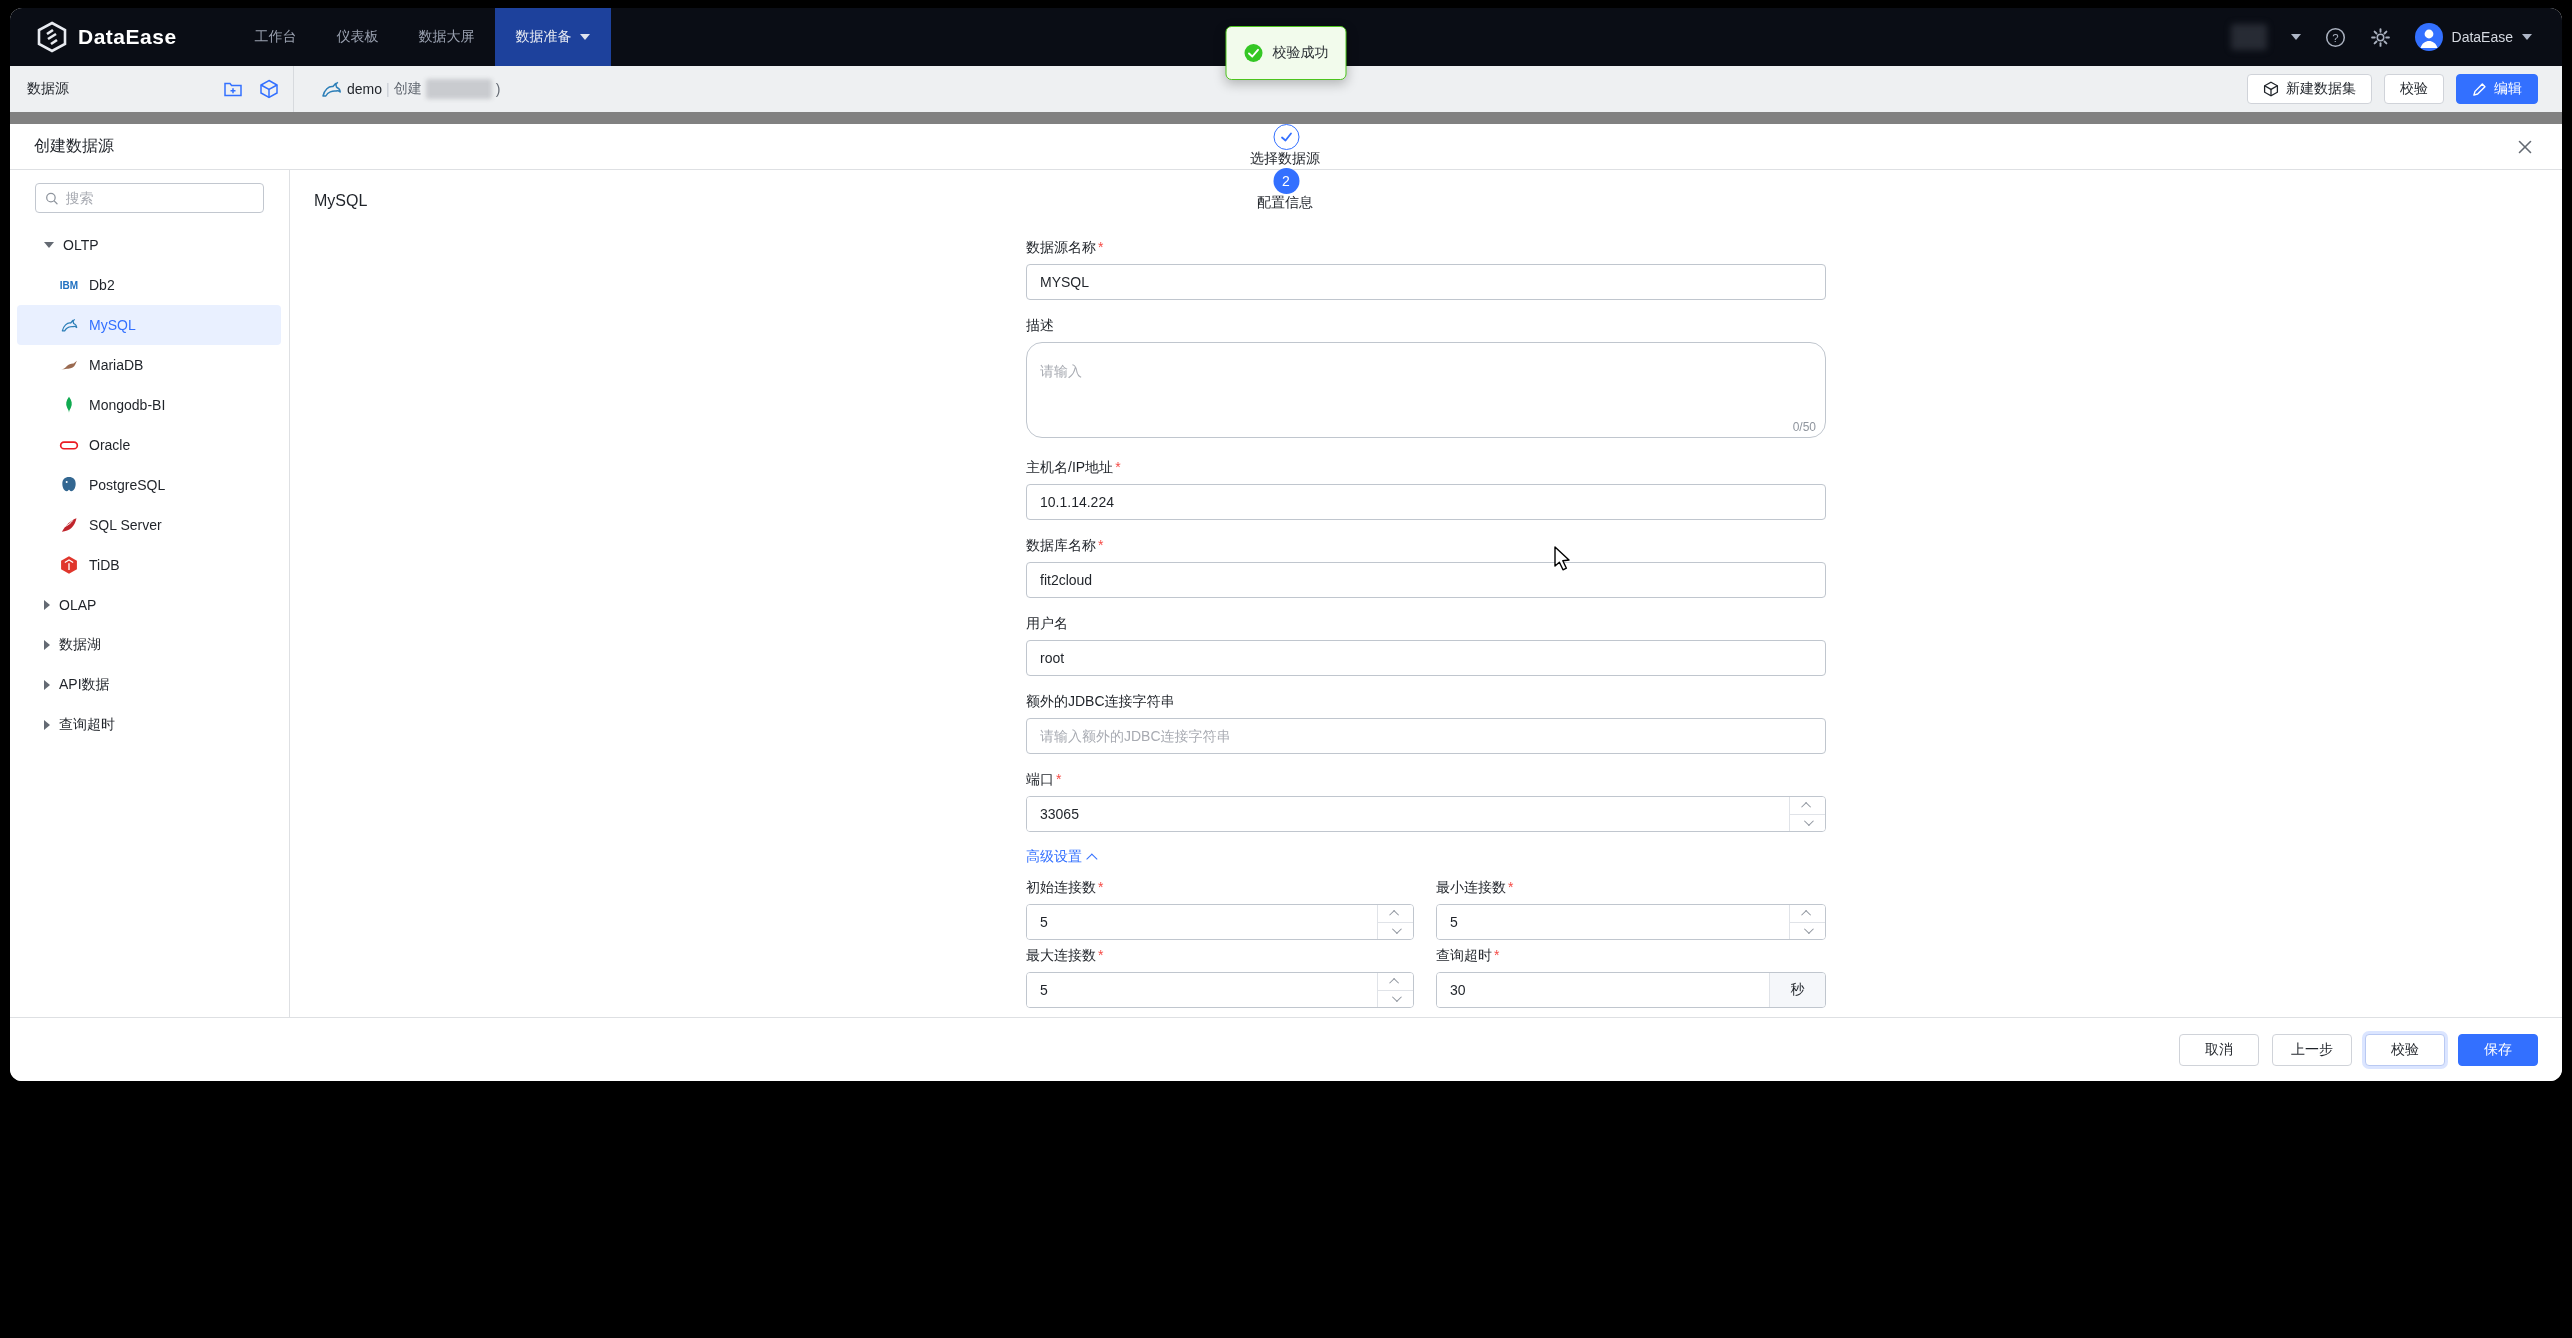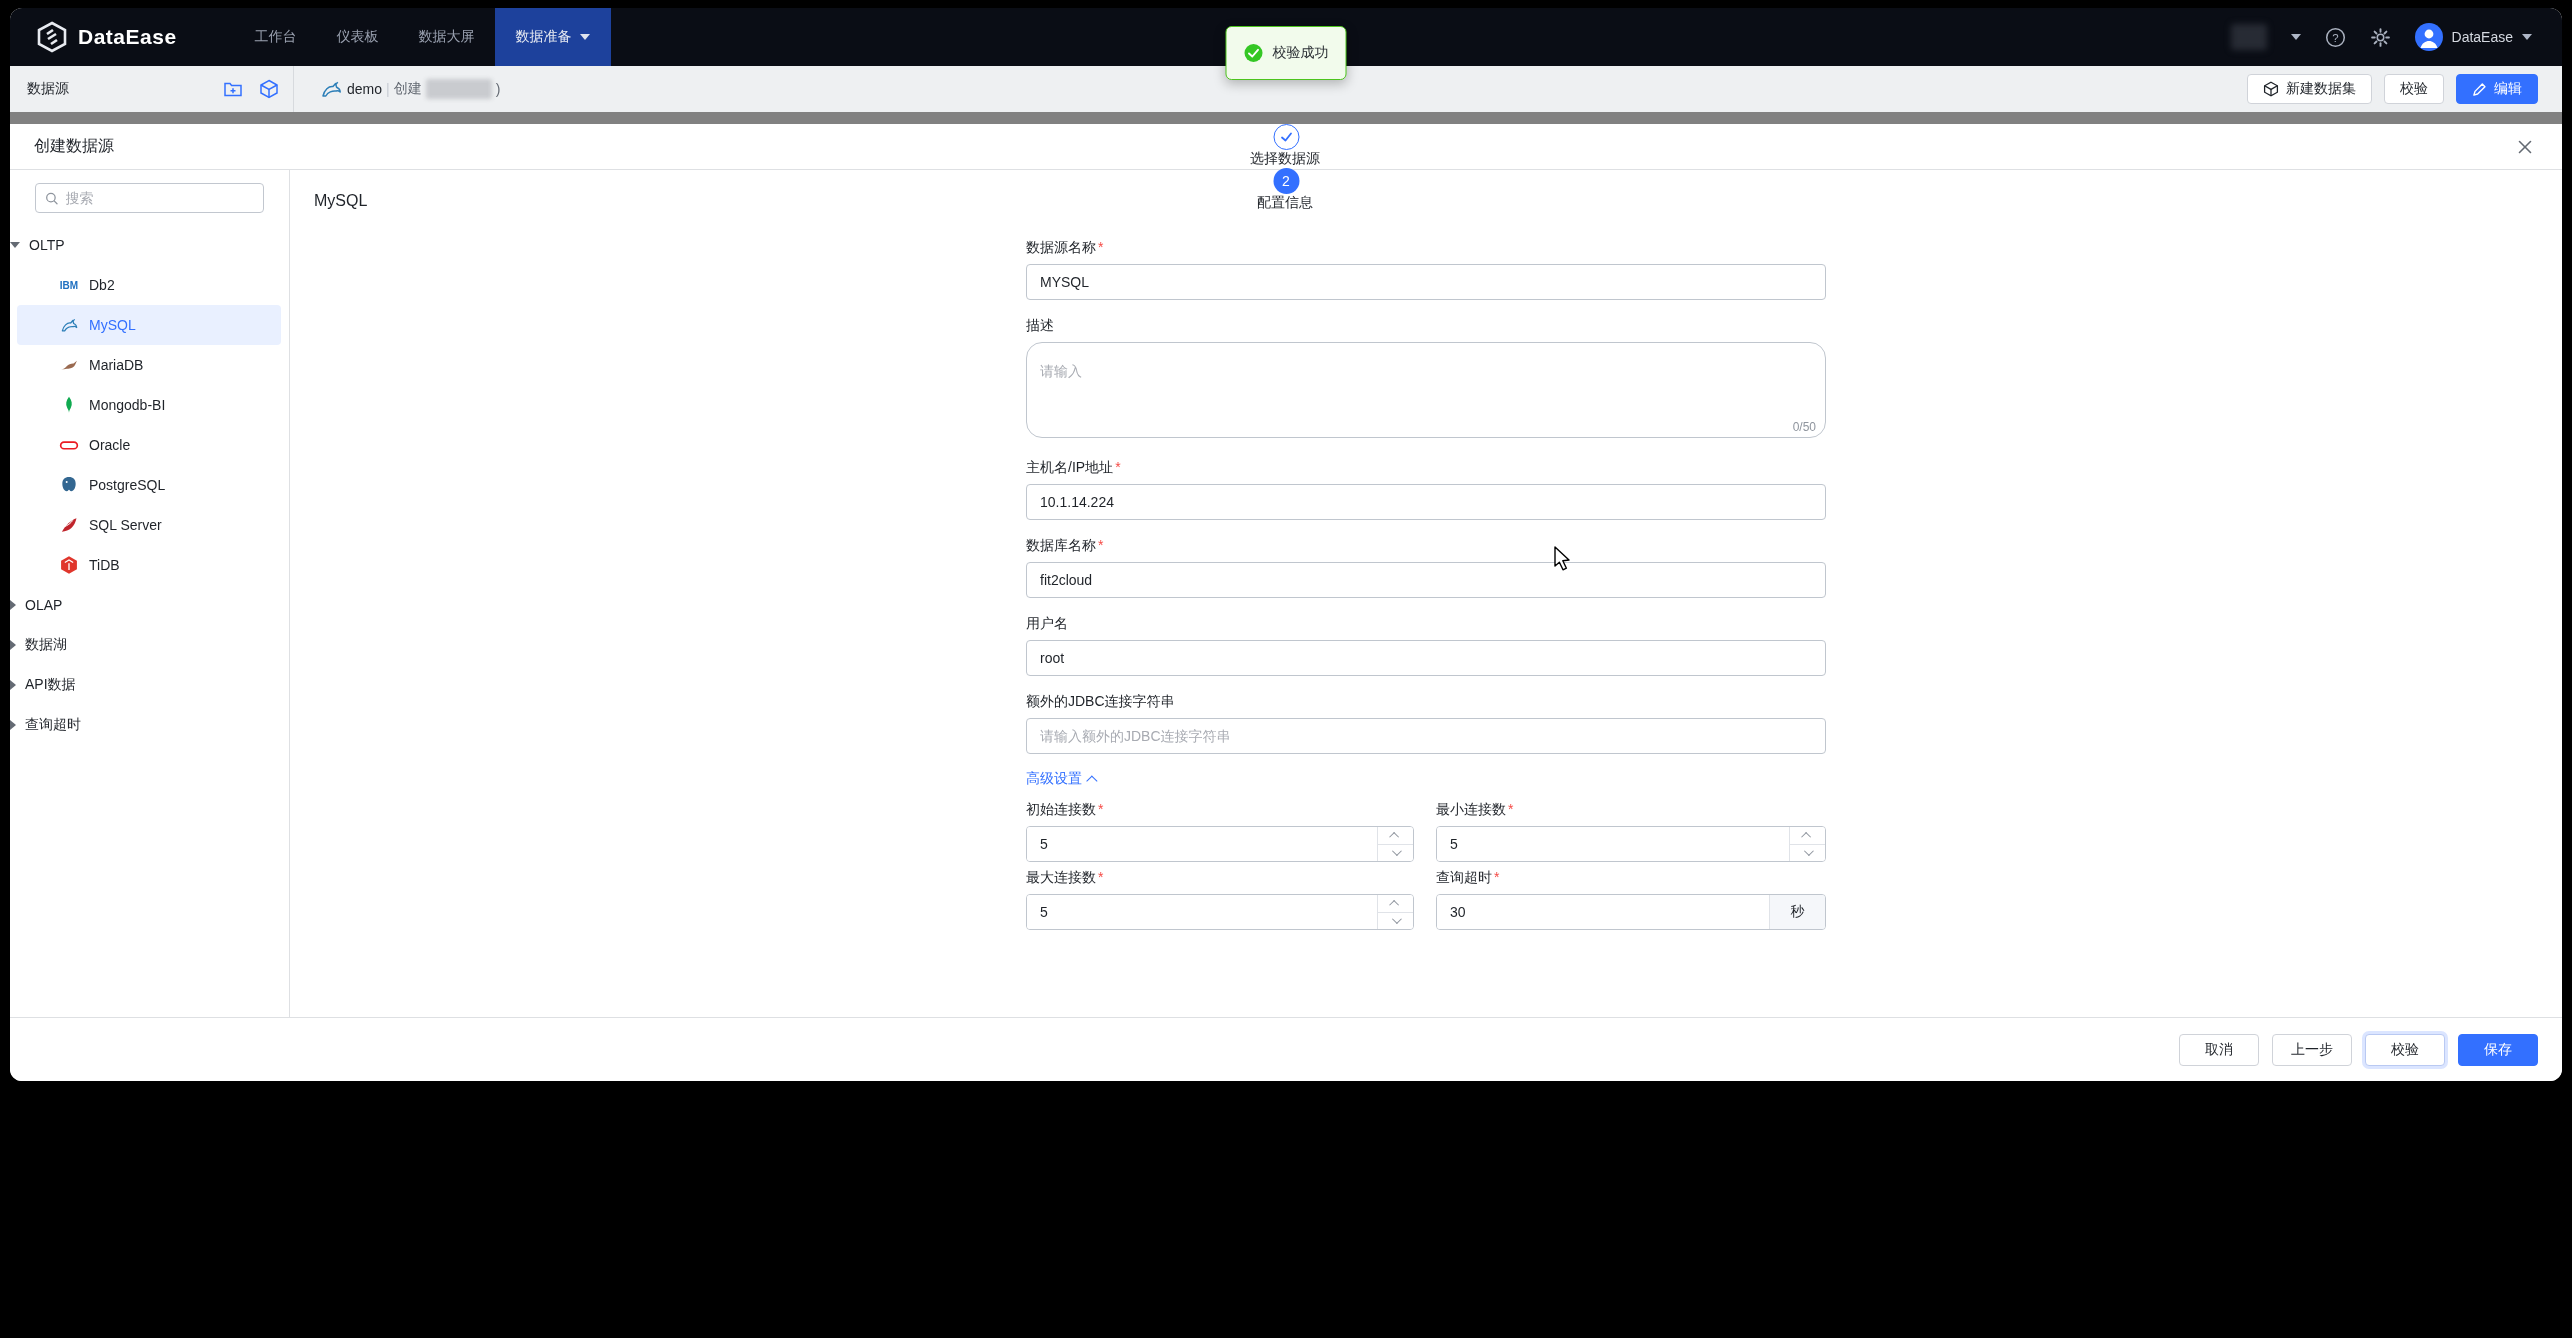--- a/index.html
+++ b/index.html
@@ -51,21 +51,21 @@
   .step-label.bold { font-weight:500; }
   .step-line { width:87px; height:2px; background:#3370ff; margin-right:12px; border-radius:1px; }
   .dlg-close { margin-left:auto; width:22px; height:22px; display:flex; align-items:center; justify-content:center; cursor:pointer; }
 
   .dlg-body { flex:1; display:flex; min-height:0; }
   .d-sidebar { width:280px; border-right:1px solid #dee0e3; padding-top:13px; flex:0 0 auto; }
   .search-box { margin:0 25px 12px 25px; height:30px; border:1px solid #c2c7cf; border-radius:4px; display:flex; align-items:center; padding:0 9px; gap:7px; background:#fff; }
   .search-box input { border:none; outline:none; width:100%; font-size:14px; color:#1f2329; font-family:inherit; background:transparent; }
   .search-box input::placeholder { color:#a8abb2; }
   .tree-row { height:40px; display:flex; align-items:center; cursor:pointer; font-size:14px; color:#1f2329; }
-  .tree-group { padding-left:0; gap:9px; }
+  .tree-group { padding-left:34px; gap:9px; }
   .tree-leaf { padding-left:49px; gap:10px; }
   .tree-leaf.selected { background:#e9f0ff; color:#3370ff; margin:0 8px 0 7px; border-radius:4px; padding-left:42px; }
   .tri-down { width:0; height:0; border-left:5px solid transparent; border-right:5px solid transparent; border-top:6px solid #646a73; }
   .tri-right { width:0; height:0; border-top:5px solid transparent; border-bottom:5px solid transparent; border-left:6px solid #646a73; }
   .db-ico { width:20px; height:20px; display:flex; align-items:center; justify-content:center; flex:0 0 auto; }
   .ibm-txt { font-size:10px; font-weight:bold; color:#1f70c1; letter-spacing:0; }
 
   .d-content { flex:1; position:relative; overflow:hidden; }
   .content-heading { font-size:16px; font-weight:500; position:absolute; left:24px; top:22px; }
   .form { width:800px; margin:66px auto 0; }
@@ -384,20 +384,36 @@
               <div class="fld-label"><span>用户名</span></div>
               <input class="inp" value="root" style="">
             </div>
 
 
             <div class="fld">
               <div class="fld-label"><span>额外的JDBC连接字符串</span></div>
               <input class="inp" placeholder="请输入额外的JDBC连接字符串" style="">
             </div>
 
+            <div class="fld">
+              <div class="fld-label">
+                <span>端口</span><span class="req">*</span>
+              </div>
+              <div class="num-wrap">
+                <input value="33065" style="">
+                <div class="spin">
+                  <div class="spin-btn">
+                      <span class="chev up"></span>
+                    </div>
+                  <div class="spin-btn">
+                      <span class="chev down"></span>
+                    </div>
+                </div>
+              </div>
+            </div>
 
             <div class="adv-row">
               <span>高级设置</span>
               <span class="chev-blue"></span>
             </div>
 
             <div class="grid2">
               <div>
                 <div class="fld-label"><span>初始连接数</span><span class="req">*</span></div>
                 <div class="num-wrap">

